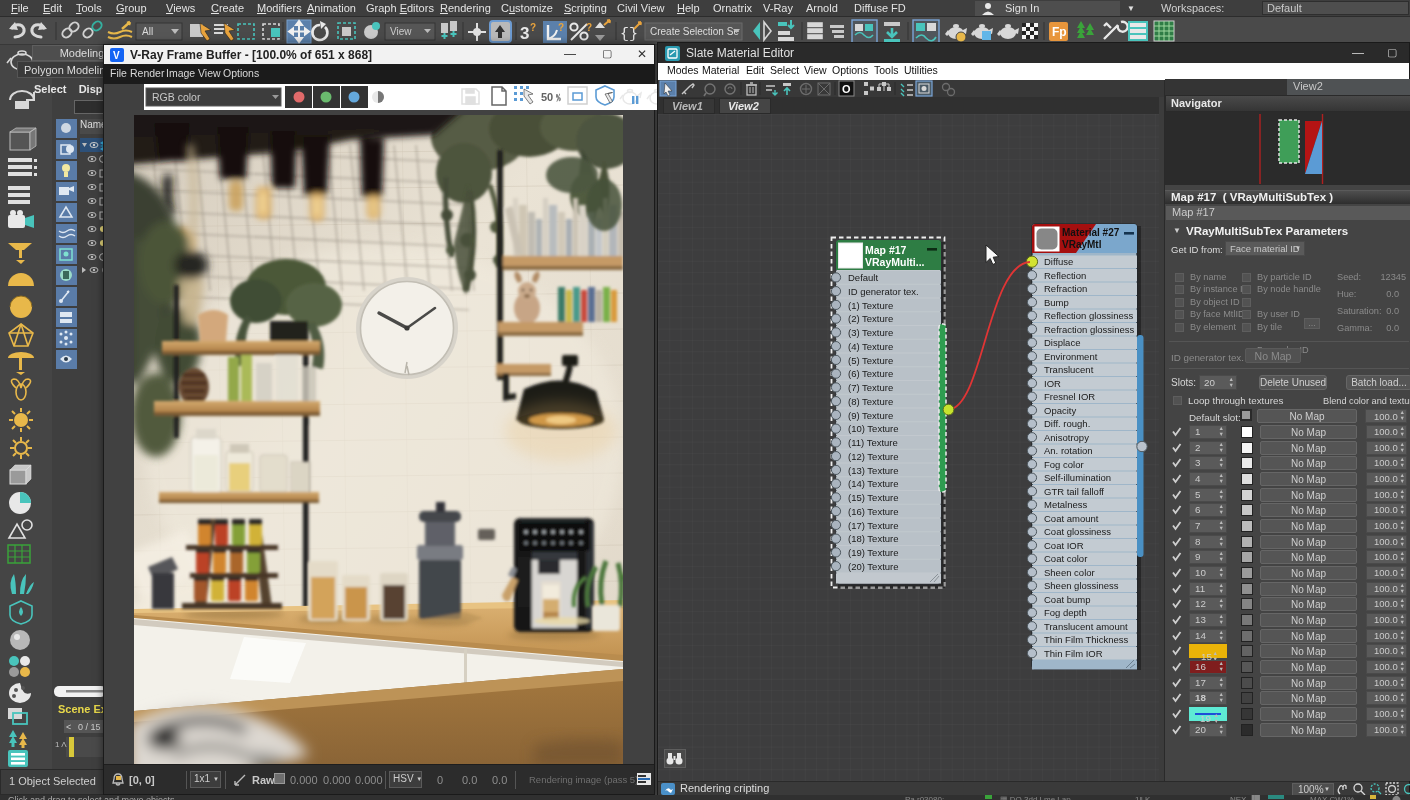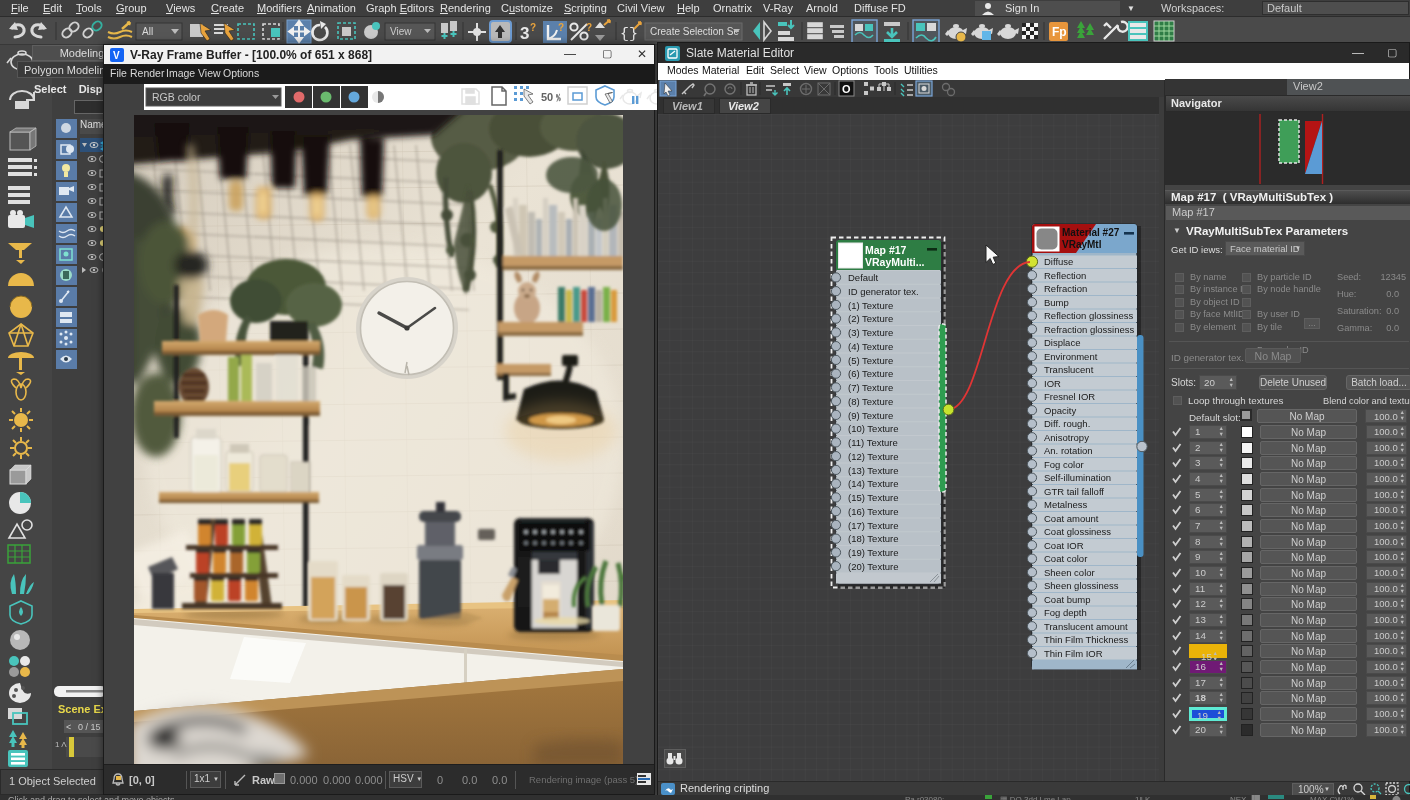--- a/index.html
+++ b/index.html
@@ -1370,21 +1370,21 @@
           <span style="position:absolute;left:6px;top:0px">Map #17&nbsp;&nbsp;( VRayMultiSubTex )</span>
         </div>
 <div class="abs" style="left:1px;top:126px;width:245px;height:14px;background:#595959;color:#ccc;font-size:11px;">
           <span style="position:absolute;left:6px;top:0px">Map #17</span>
         </div>
 <div class="abs" style="left:0;top:146px;width:247px;height:13px;color:#f0f0f0;font-size:11.5px;font-weight:bold;">
           <span style="position:absolute;left:8px;top:0px;font-size:8px;color:#ccc">▼</span>
           <span style="position:absolute;left:21px;top:-1px">VRayMultiSubTex Parameters</span>
         </div>
 <div class="abs" style="left:0;top:163px;width:247px;height:14px;color:#dedede;font-size:9.5px;">
-          <span style="position:absolute;left:6px;top:1px">Get ID iews:</span>
+          <span style="position:absolute;left:6px;top:1px">Get ID from:</span>
         </div>
 <div class="abs" style="left:60px;top:161px;width:80px;height:15px;background:#5a5a5a;border:1px solid #4a4a4a;color:#c8c8c8;font-size:9.5px;white-space:nowrap;">
           <span style="position:absolute;left:4px;top:1px">Face material ID</span>
           <span style="position:absolute;right:3px;top:3px;font-size:6px">▼</span>
         </div>
 <div class="abs" style="left:10px;top:193.0px;width:9px;height:9px;background:#525252;border:1px solid #5e5e5e;"></div>
 <div class="abs rp-dim" style="left:25px;top:192.0px;">By name</div>
 <div class="abs" style="left:77px;top:193.0px;width:9px;height:9px;background:#525252;border:1px solid #5e5e5e;"></div>
 <div class="abs rp-dim" style="left:92px;top:192.0px;">By particle ID</div>
 <div class="abs" style="left:10px;top:205.4px;width:9px;height:9px;background:#525252;border:1px solid #5e5e5e;"></div>
@@ -1624,21 +1624,21 @@
         </div>
 <div class="abs" style="left:76px;top:565px;width:12px;height:12px;background:rgb(99,99,99);border:1px solid #222;"></div>
 <div class="abs btn" style="left:95px;top:564px;width:97px;height:14px;line-height:13px;">No Map</div>
 <div class="abs" style="left:201px;top:564px;width:41px;height:14px;background:#5a5a5a;border:1px solid #4a4a4a;color:#ccc;font-size:9.5px;">
           <span style="position:absolute;left:7px;top:0px">100.0</span>
           <span style="position:absolute;right:1px;top:-1px;font-size:5.5px;color:#bbb">▲<br>▼</span>
         </div>
 <svg width="10" height="10" style="position:absolute;left:7px;top:582px">
           <path d="M1 4.5 l2.5 3.5 5 -7" stroke="#cfcfcf" stroke-width="1.8" fill="none"></path>
         </svg>
-<div class="abs" style="left:24px;top:580px;width:38px;height:14px;background:#701a75;border:1px solid #4a4a4a;color:#ccc;font-size:9.8px;">
+<div class="abs" style="left:24px;top:580px;width:38px;height:14px;background:#7f1d1d;border:1px solid #4a4a4a;color:#ccc;font-size:9.8px;">
           <span style="position:absolute;left:5px;top:0px">16</span>
           <span style="position:absolute;right:2px;top:-1px;font-size:5.5px;color:#bbb">▲<br>▼</span>
         </div>
 <div class="abs" style="left:76px;top:581px;width:12px;height:12px;background:rgb(87,87,87);border:1px solid #222;"></div>
 <div class="abs btn" style="left:95px;top:580px;width:97px;height:14px;line-height:13px;">No Map</div>
 <div class="abs" style="left:201px;top:580px;width:41px;height:14px;background:#5a5a5a;border:1px solid #4a4a4a;color:#ccc;font-size:9.5px;">
           <span style="position:absolute;left:7px;top:0px">100.0</span>
           <span style="position:absolute;right:1px;top:-1px;font-size:5.5px;color:#bbb">▲<br>▼</span>
         </div>
 <svg width="10" height="10" style="position:absolute;left:7px;top:598px">
@@ -1663,21 +1663,21 @@
         </div>
 <div class="abs" style="left:76px;top:612px;width:12px;height:12px;background:rgb(65,65,65);border:1px solid #222;"></div>
 <div class="abs btn" style="left:95px;top:611px;width:97px;height:14px;line-height:13px;">No Map</div>
 <div class="abs" style="left:201px;top:611px;width:41px;height:14px;background:#5a5a5a;border:1px solid #4a4a4a;color:#ccc;font-size:9.5px;">
           <span style="position:absolute;left:7px;top:0px">100.0</span>
           <span style="position:absolute;right:1px;top:-1px;font-size:5.5px;color:#bbb">▲<br>▼</span>
         </div>
 <svg width="10" height="10" style="position:absolute;left:7px;top:629px">
           <path d="M1 4.5 l2.5 3.5 5 -7" stroke="#cfcfcf" stroke-width="1.8" fill="none"></path>
         </svg>
-<div class="abs" style="left:24px;top:627px;width:38px;height:14px;background:#1d4ed8;border:3px solid #5eead4;color:#ccc;font-size:9.8px;">
+<div class="abs" style="left:24px;top:627px;width:38px;height:14px;background:#1d4ed8;border:6px solid #5eead4;color:#ccc;font-size:9.8px;">
           <span style="position:absolute;left:5px;top:0px">19</span>
           <span style="position:absolute;right:2px;top:-1px;font-size:5.5px;color:#bbb">▲<br>▼</span>
         </div>
 <div class="abs" style="left:76px;top:628px;width:12px;height:12px;background:rgb(54,54,54);border:1px solid #222;"></div>
 <div class="abs btn" style="left:95px;top:627px;width:97px;height:14px;line-height:13px;">No Map</div>
 <div class="abs" style="left:201px;top:627px;width:41px;height:14px;background:#5a5a5a;border:1px solid #4a4a4a;color:#ccc;font-size:9.5px;">
           <span style="position:absolute;left:7px;top:0px">100.0</span>
           <span style="position:absolute;right:1px;top:-1px;font-size:5.5px;color:#bbb">▲<br>▼</span>
         </div>
 <svg width="10" height="10" style="position:absolute;left:7px;top:645px">

